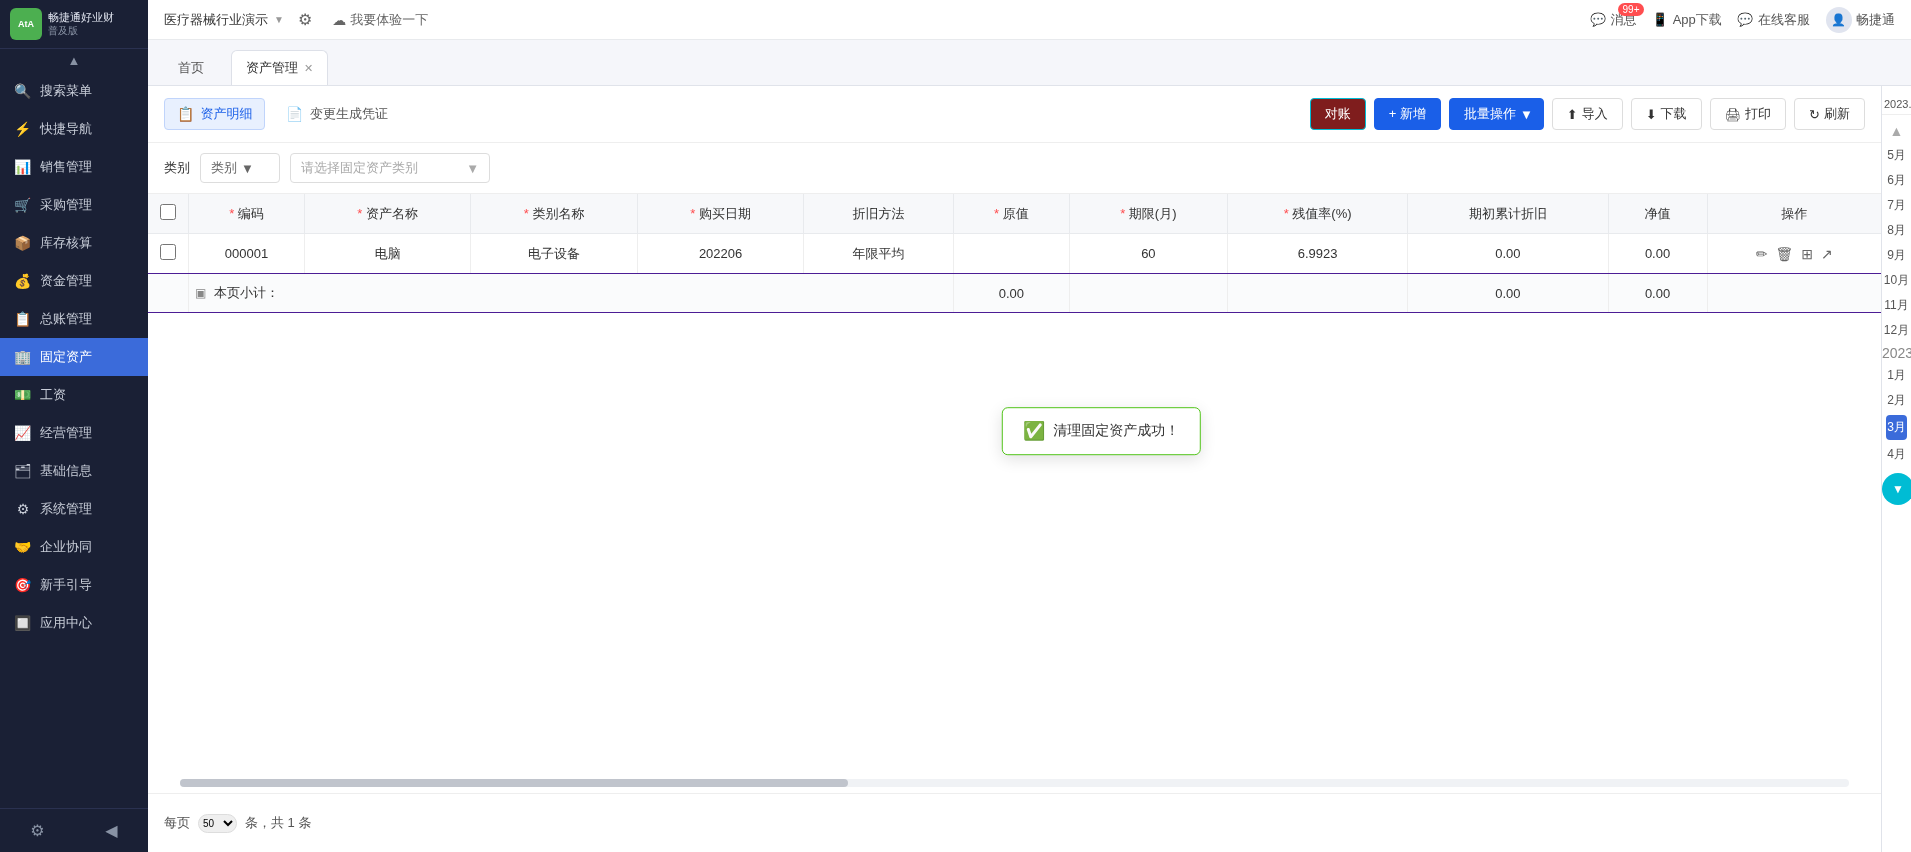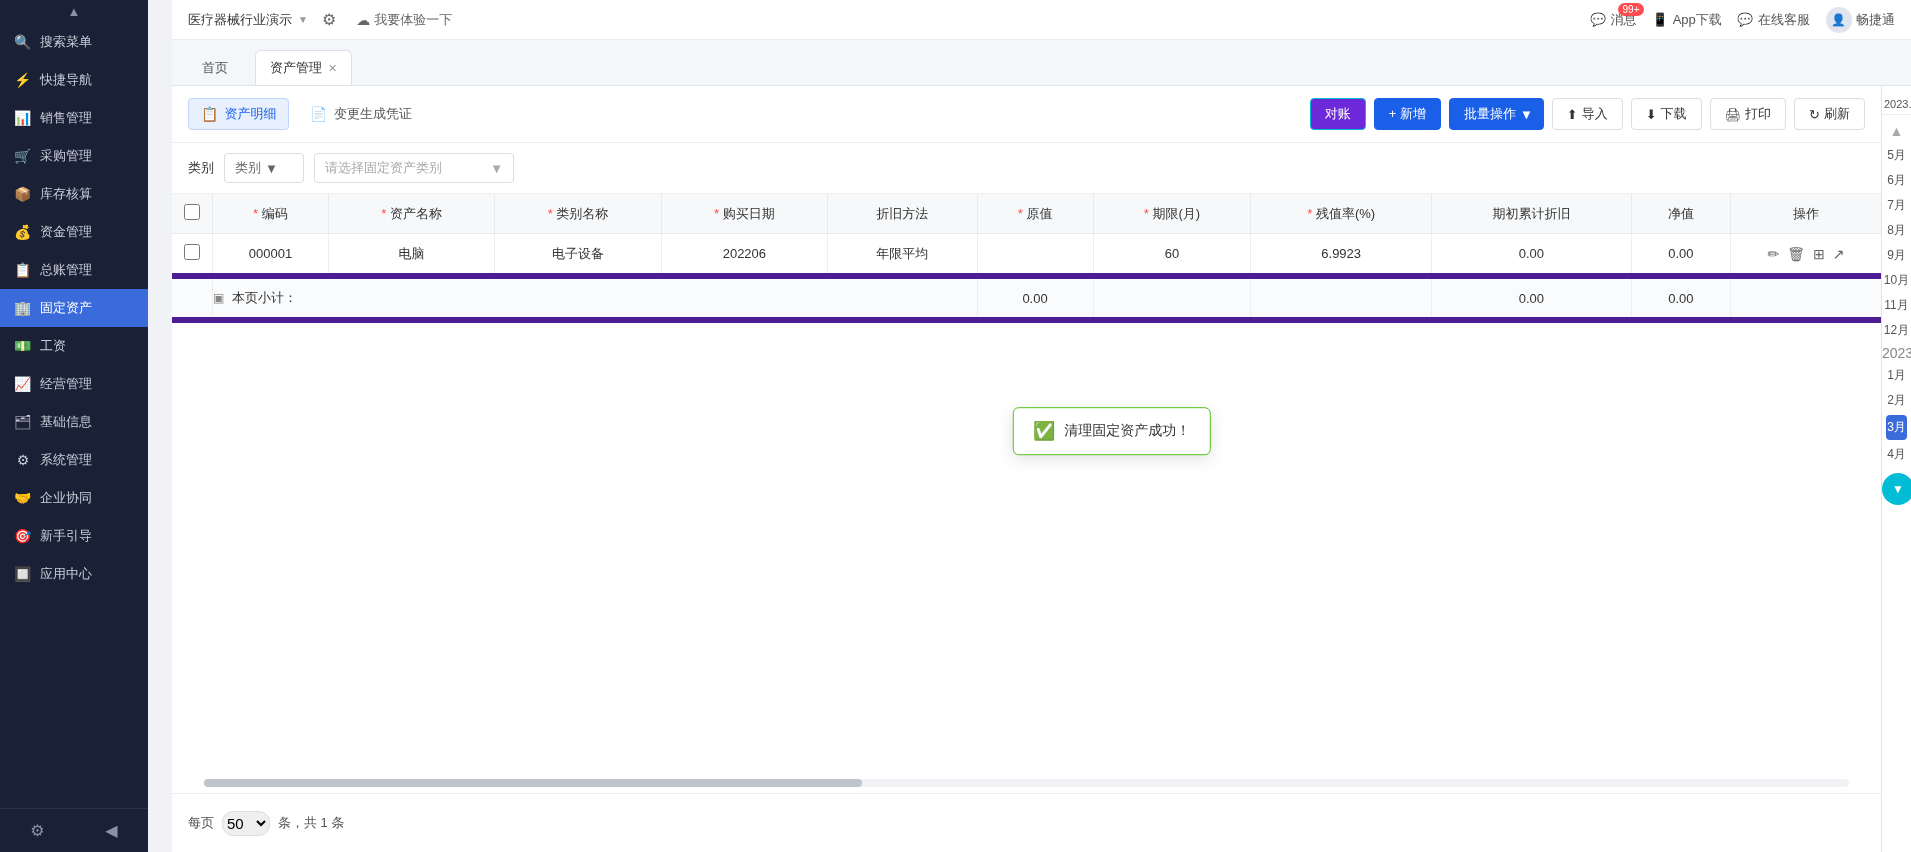--- a/index.html
+++ b/index.html
@@ -66,21 +66,20 @@
     }
 
     
     .main {
       flex: 1;
       display: flex;
       flex-direction: column;
       height: 100%;
       background: #f0f2f5;
       overflow: hidden;
-      margin-left: 24px;
     }
 
     
     .topbar {
       height: 40px;
       background: white;
       border-bottom: 1px solid #e8eaed;
       display: flex;
       align-items: center;
       padding: 0 16px;
@@ -214,21 +213,21 @@
       cursor: pointer;
       font-size: 13px;
       border: 1px solid #ddd;
       background: white;
       color: #333;
       display: flex;
       align-items: center;
       gap: 4px;
     }
     .btn-primary { background: #1a5fe8; color: white; border-color: #1a5fe8; }
-    .btn-teal { background: #6d28d9; color: white; border-color: #00bcd4; }
+    .btn-teal { background: #7f1d1d; color: white; border-color: #00bcd4; }
     .btn-batch {
       background: #1a5fe8;
       color: white;
       border-color: #1a5fe8;
       padding: 6px 10px 6px 14px;
     }
 
     
     .filter-row {
       padding: 10px 16px;
@@ -285,23 +284,23 @@
       border-bottom: 1px solid #e8eaed;
       border-right: 1px solid #e8eaed;
       white-space: nowrap;
     }
     thead tr th:last-child { border-right: none; }
     thead tr th.required::before {
       content: "* ";
       color: #ff4d4f;
     }
     tbody tr td {
-      padding: 10px 0;
+      padding: 10px 6px;
       text-align: center;
-      border-bottom: 6px solid #4c1d95;
+      border-bottom: 1px solid #4c1d95;
       border-right: 1px solid #eee;
       color: #333;
     }
     tbody tr td:last-child { border-right: none; }
     .subtotal-row td { background: #fafbfc; color: #333; font-size: 13px; }
     .subtotal-icon { color: #888; font-size: 12px; margin-right: 4px; }
 
     
     .checkbox { width: 16px; height: 16px; cursor: pointer; }
 
@@ -339,21 +338,21 @@
       gap: 8px;
       font-size: 13px;
       color: #555;
       flex-shrink: 0;
       background: white;
     }
     .pagination select {
       border: 1px solid #ddd;
       border-radius: 11px;
       padding: 2px 0;
-      font-size: 15px;
+      font-size: 10px;
     }
 
     
     .right-sidebar {
       width: 30px;
       background: white;
       border-left: 1px solid #e0e3ea;
       display: flex;
       flex-direction: column;
       align-items: center;
@@ -423,20 +422,29 @@
       flex: 1;
       display: flex;
       flex-direction: column;
       overflow: hidden;
     }
   </style>
 </head>
 <body>
 
 <div class="sidebar">
+  <div class="sidebar-logo">
+    <div class="sidebar-logo-icon">
+      <span style="font-size:9px;">AtA</span>
+    </div>
+    <div>
+      <div class="sidebar-logo-text">畅捷通好业财</div>
+      <div class="sidebar-logo-sub">普及版</div>
+    </div>
+  </div>
 
   <div style="display:flex;justify-content:center;padding:4px 0;color:#8892a4;cursor:pointer;">▲</div>
 
   <div class="sidebar-scroll">
 
   <div class="sidebar-item">
       <span class="sidebar-item-icon">🔍</span>
       <span>搜索菜单</span>
     </div>
       <div class="sidebar-item">

